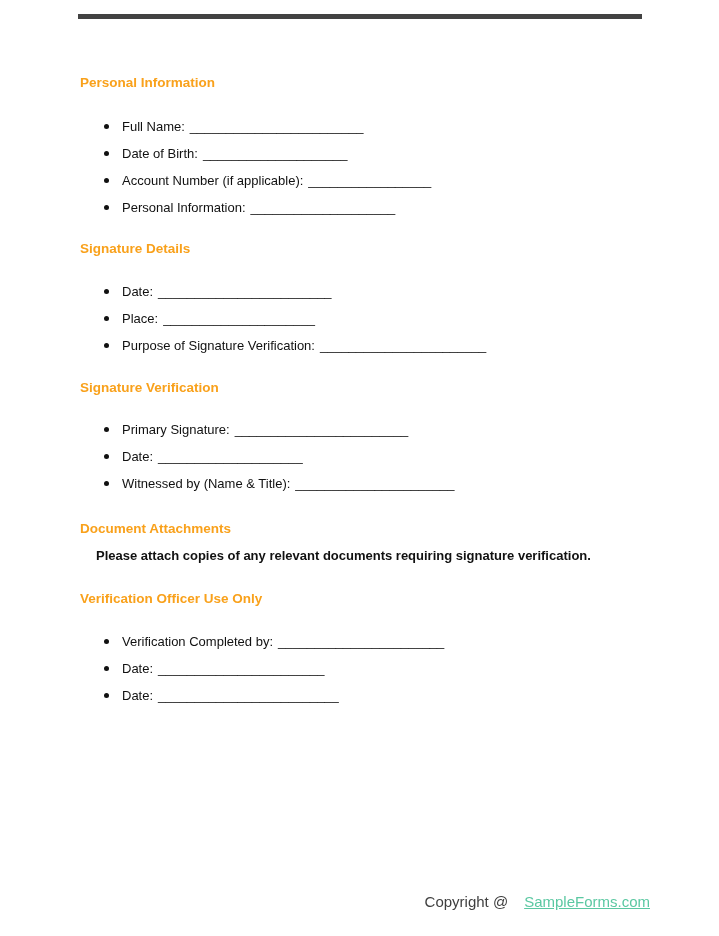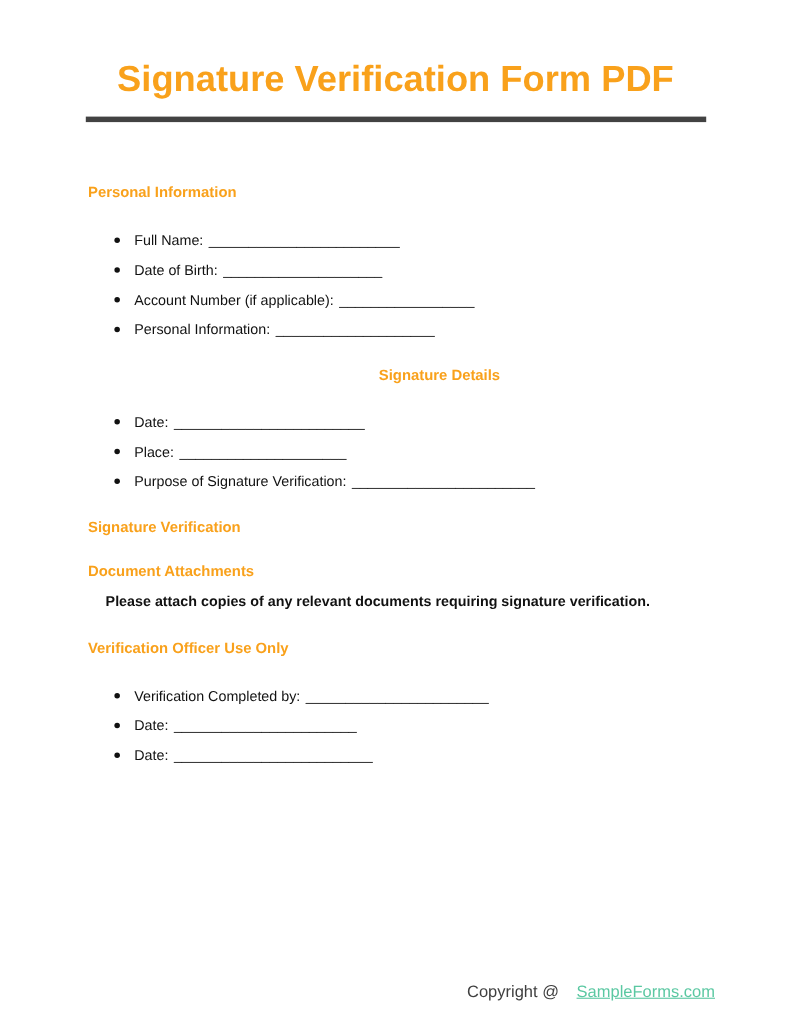--- a/index.html
+++ b/index.html
@@ -35,21 +35,21 @@
     margin: 14px auto 0 auto;
   }
   h2.section-heading {
     font-size: 13.5px;
     line-height: 16px;
     font-weight: bold;
     color: var(--accent);
     margin-left: 80px;
   }
   .s1 h2 { margin-top: 56px; }
-  .s2 h2 { margin-top: 20px; text-align: center; }
+  .s2 h2 { margin-top: 20px; }
   .s3 h2 { margin-top: 21px; }
   .s4 h2 { margin-top: 24px; }
   .s5 h2 { margin-top: 27px; }
   ul.field-list {
     list-style: none;
     margin: 21px 0 0 80px;
   }
   .s1 ul.field-list { margin-top: 22px; }
   .s3 ul.field-list { margin-top: 20px; }
   ul.field-list li {
@@ -95,21 +95,20 @@
     text-decoration: underline;
     cursor: pointer;
     margin-left: 16px;
   }
 </style>
 </head>
 <body>
 
 <div class="page">
 
-  <h1 class="title">Signature Verification Form PDF</h1>
   <div class="rule"></div>
 
   <section class="s1">
     <h2 class="section-heading">Personal Information</h2>
     <ul class="field-list">
       <li>
         <span>Full Name:</span><span class="blank">________________________</span>
       </li>
       <li>
         <span>Date of Birth:</span><span class="blank">____________________</span>
@@ -133,20 +132,31 @@
         <span>Place:</span><span class="blank">_____________________</span>
       </li>
       <li>
         <span>Purpose of Signature Verification:</span><span class="blank">_______________________</span>
       </li>
     </ul>
   </section>
 
   <section class="s3">
     <h2 class="section-heading">Signature Verification</h2>
+    <ul class="field-list">
+      <li>
+        <span>Primary Signature:</span><span class="blank">________________________</span>
+      </li>
+      <li>
+        <span>Date:</span><span class="blank">____________________</span>
+      </li>
+      <li>
+        <span>Witnessed by (Name &amp; Title):</span><span class="blank">______________________</span>
+      </li>
+    </ul>
   </section>
 
   <section class="s4">
     <h2 class="section-heading">Document Attachments</h2>
     <p class="section-note">Please attach copies of any relevant documents requiring signature verification.</p>
   </section>
 
   <section class="s5">
     <h2 class="section-heading">Verification Officer Use Only</h2>
     <ul class="field-list">

